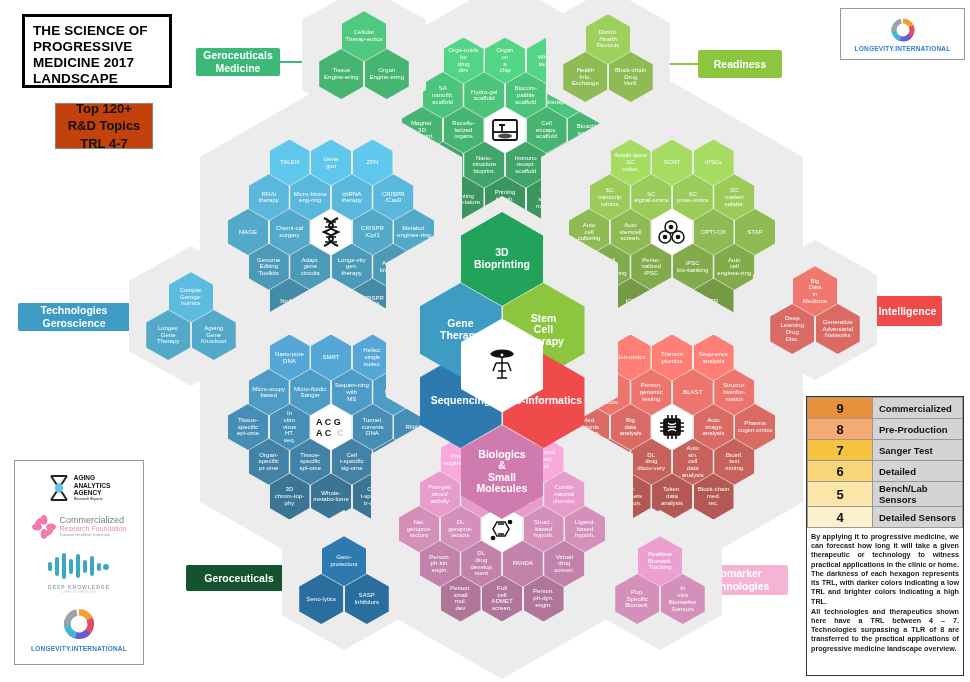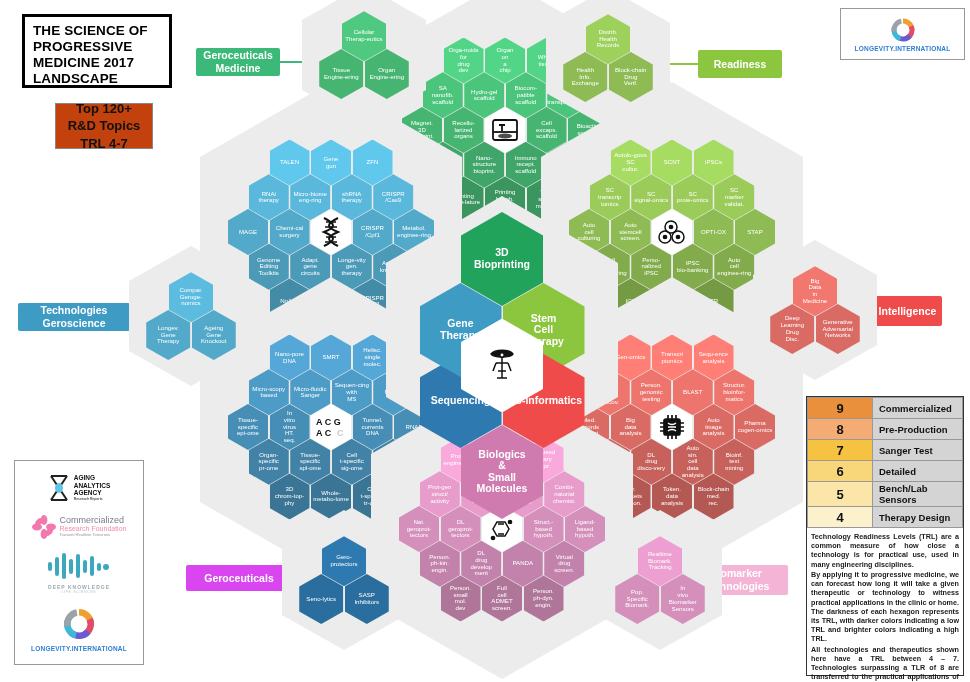--- a/index.html
+++ b/index.html
@@ -166,41 +166,40 @@
           <tr>
             <td class="num" style="background:#f7d77a">6</td>
             <td class="lab">Detailed</td>
           </tr>
           <tr>
             <td class="num" style="background:#fbe5a8">5</td>
             <td class="lab">Bench/Lab Sensors</td>
           </tr>
           <tr>
             <td class="num" style="background:#fdf0cd">4</td>
-            <td class="lab">Therapy Design</td>
+            <td class="lab">Detailed Sensors</td>
           </tr>
         </tbody>
       </table>
     <div class="body" id="trlBody2">
-        <p>Technology Readiness Levels (TRL) are a common measure of how close a technology is for practical use, used in many engineering disciplines.</p>
         <p>By applying it to progressive medicine, we can forecast how long it will take a given therapeutic or technology to witness practical applications in the clinic or home. The darkness of each hexagon represents its TRL, with darker colors indicating a low TRL and brighter colors indicating a high TRL.</p>
         <p>All technologies and therapeutics shown here have a TRL between 4 – 7. Technologies surpassing a TLR of 8 are transferred to the practical applications of progressive medicine landscape overview.</p>
       </div>
   </div>
 
   <div id="hexLayer">
       <div class="pill" style="left: 196px; top: 48px; width: 84px; height: 28px; background: rgb(60, 184, 120);">Geroceuticals Medicine</div>
       <div class="conn" style="left: 280px; top: 61px; width: 34px; height: 2px; background: rgb(60, 184, 120);"></div>
       <div class="pill" style="left: 698px; top: 50px; width: 84px; height: 28px; background: rgb(140, 198, 63);">Readiness</div>
       <div class="conn" style="left: 664px; top: 63px; width: 34px; height: 2px; background: rgb(140, 198, 63);"></div>
       <div class="pill" style="left: 18px; top: 303px; width: 112px; height: 28px; background: rgb(61, 155, 196);">Technologies Geroscience</div>
       <div class="conn" style="left: 130px; top: 316px; width: 32px; height: 2px; background: rgb(61, 155, 196);"></div>
       <div class="pill" style="left: 828px; top: 296px; width: 114px; height: 30px; background: rgb(239, 75, 75);">Artificial Intelligence</div>
       <div class="conn" style="left: 796px; top: 310px; width: 32px; height: 2px; background: rgb(239, 75, 75);"></div>
-      <div class="pill" style="left: 186px; top: 565px; width: 106px; height: 26px; background: #d946ef;">Geroceuticals</div>
+      <div class="pill" style="left: 186px; top: 565px; width: 106px; height: 26px; background: #14532d;">Geroceuticals</div>
       <div class="conn" style="left: 282px; top: 577px; width: 32px; height: 2px; background: rgb(46, 122, 176);"></div>
       <div class="pill" style="left: 684px; top: 565px; width: 104px; height: 30px; background: rgb(243, 180, 214); color: rgb(255, 255, 255);">Biomarker Technologies</div>
       <div class="conn" style="left: 652px; top: 579px; width: 32px; height: 2px; background: rgb(243, 180, 214);"></div>
       <div class="bigplate" style="left: 374px; top: -20px; width: 262px; height: 300px;"></div>
       <div class="hex" style="left: 443.5px; top: 37.54px; width: 40px; height: 46px; background: rgb(83, 213, 135); font-size: 6.1px; line-height: 1.1;">
         <span>Orga-noids<br>for<br>drug<br>dev</span>
       </div>
       <div class="hex" style="left: 485px; top: 37.54px; width: 40px; height: 46px; background: rgb(83, 213, 135); font-size: 6.1px; line-height: 1.1;">
         <span>Organ<br>on<br>a<br>chip</span>
       </div>

